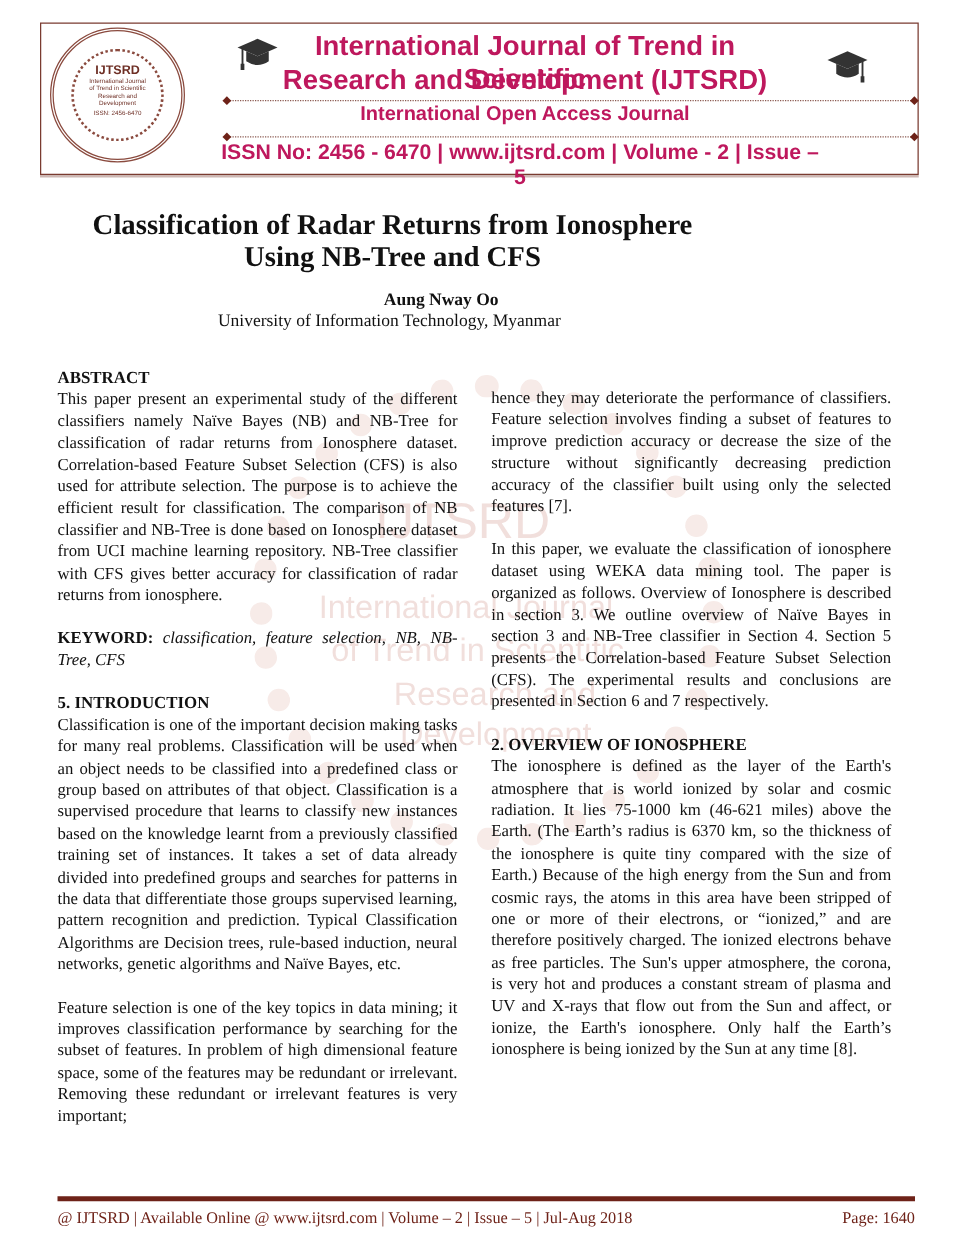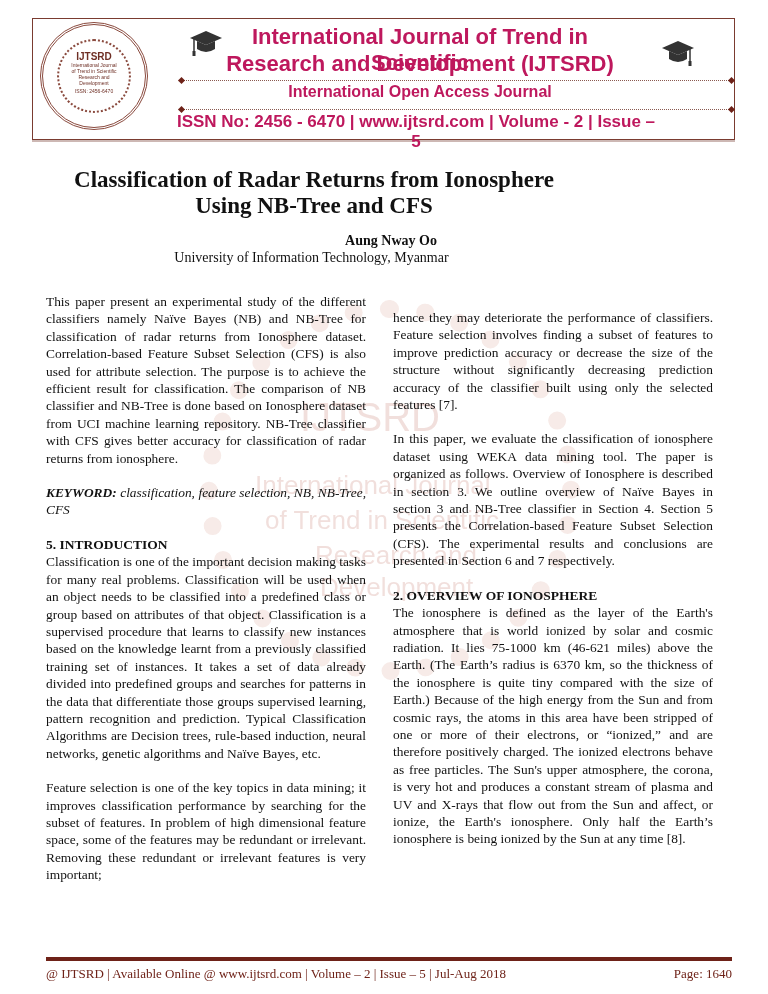--- a/index.html
+++ b/index.html
@@ -26,31 +26,31 @@
 
   .dotline { position: absolute; height: 0; border-top: 1px dotted #8a5a50; }
   .dl1 { left: 181px; top: 80px; width: 548px; }
   .dl2 { left: 181px; top: 109px; width: 548px; }
   .diamond { position: absolute; width: 5px; height: 5px; background: #6e2218; transform: rotate(45deg); }
   .d1 { left: 179px; top: 78px; } .d2 { left: 729px; top: 78px; }
   .d3 { left: 179px; top: 107px; } .d4 { left: 729px; top: 107px; }
 
   
   .ptitle { position: absolute; left: 0; width: 628px; text-align: center; font-weight: bold; font-size: 23px; line-height: 26px; top: 167px; }
-  .author { position: absolute; left: 0; width: 706px; text-align: center; font-weight: bold; font-size: 14px; top: 233px; margin-left: 38px; }
+  .author { position: absolute; left: 0; width: 706px; text-align: center; font-weight: bold; font-size: 14px; top: 233px; }
   .affil { position: absolute; left: 0; width: 623px; text-align: center; font-size: 14px; top: 250px; }
 
   
   .col { position: absolute; top: 293px; width: 320px; font-size: 13.4px; line-height: 17.4px; text-align: justify; }
   .col-l { left: 46px; }
   .col-r { left: 393px; top: 309px; }
   .col p { margin: 0; }
   .gap { height: 17px; }
   .sec { font-weight: bold; font-size: 13.5px; }
-  .kw b { font-style: italic; }
+  .kw b { }
   .kw i { font-style: italic; }
 
   
   .wm { position: absolute; left: 200px; top: 300px; width: 380px; height: 380px; border-radius: 50%; border: 18px dotted rgba(200,120,100,0.15); box-sizing: border-box; pointer-events: none; }
   .wm-text { position: absolute; color: rgba(190,110,95,0.22); font-family: "Liberation Sans", sans-serif; font-size: 34px; pointer-events: none; white-space: nowrap; }
 
   
   .ftr-line { position: absolute; left: 46px; top: 957px; width: 686px; height: 4px; background: #6e2218; }
   .ftr { position: absolute; left: 46px; top: 966px; width: 686px; font-size: 13px; color: #6e2218; }
   .ftr .pg { position: absolute; right: 0; top: 0; }
@@ -104,20 +104,21 @@
 <div class="jtitle jt4">ISSN No: 2456 - 6470  |  www.ijtsrd.com  |  Volume - 2 | Issue – 5</div>
 
 <div class="ptitle">
   <div>Classification of Radar Returns from Ionosphere</div>
   <div>Using NB-Tree and CFS</div>
 </div>
 <div class="author">Aung Nway Oo</div>
 <div class="affil">University of Information Technology, Myanmar</div>
 
 <div class="col col-l">
+  <p class="sec">ABSTRACT</p>
   <p>This paper present an experimental study of the different classifiers namely Naïve Bayes (NB) and NB-Tree for classification of radar returns from Ionosphere dataset. Correlation-based Feature Subset Selection (CFS) is also used for attribute selection. The purpose is to achieve the efficient result for classification. The comparison of NB classifier and NB-Tree is done based on Ionosphere dataset from UCI machine learning repository. NB-Tree classifier with CFS gives better accuracy for classification of radar returns from ionosphere.</p>
   <div class="gap"></div>
   <p class="kw"><b>KEYWORD:</b><i> classification, feature selection, NB, NB-Tree, CFS</i></p>
   <div class="gap"></div>
   <p class="sec">5.   INTRODUCTION</p>
   <p>Classification is one of the important decision making tasks for many real problems. Classification will be used when an object needs to be classified into a predefined class or group based on attributes of that object. Classification is a supervised procedure that learns to classify new instances based on the knowledge learnt from a previously classified training set of instances. It takes a set of data already divided into predefined groups and searches for patterns in the data that differentiate those groups supervised learning, pattern recognition and prediction. Typical Classification Algorithms are Decision trees, rule-based induction, neural networks, genetic algorithms and Naïve Bayes, etc.</p>
   <div class="gap"></div>
   <p>Feature selection is one of the key topics in data mining; it improves classification performance by searching for the subset of features. In problem of high dimensional feature space, some of the features may be redundant or irrelevant. Removing these redundant or irrelevant features is very important;</p>
 </div>
 

